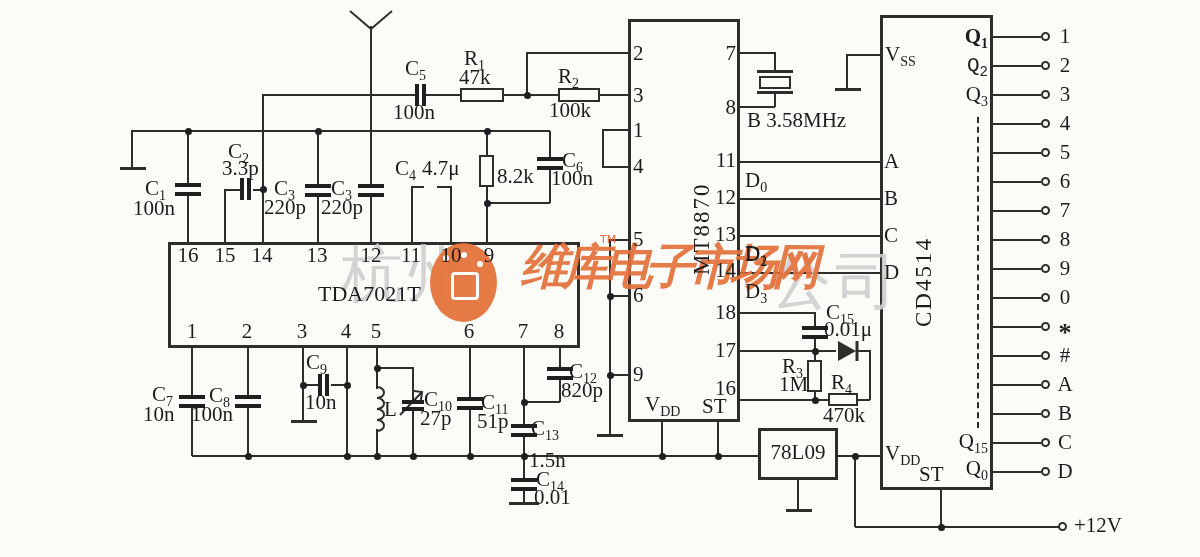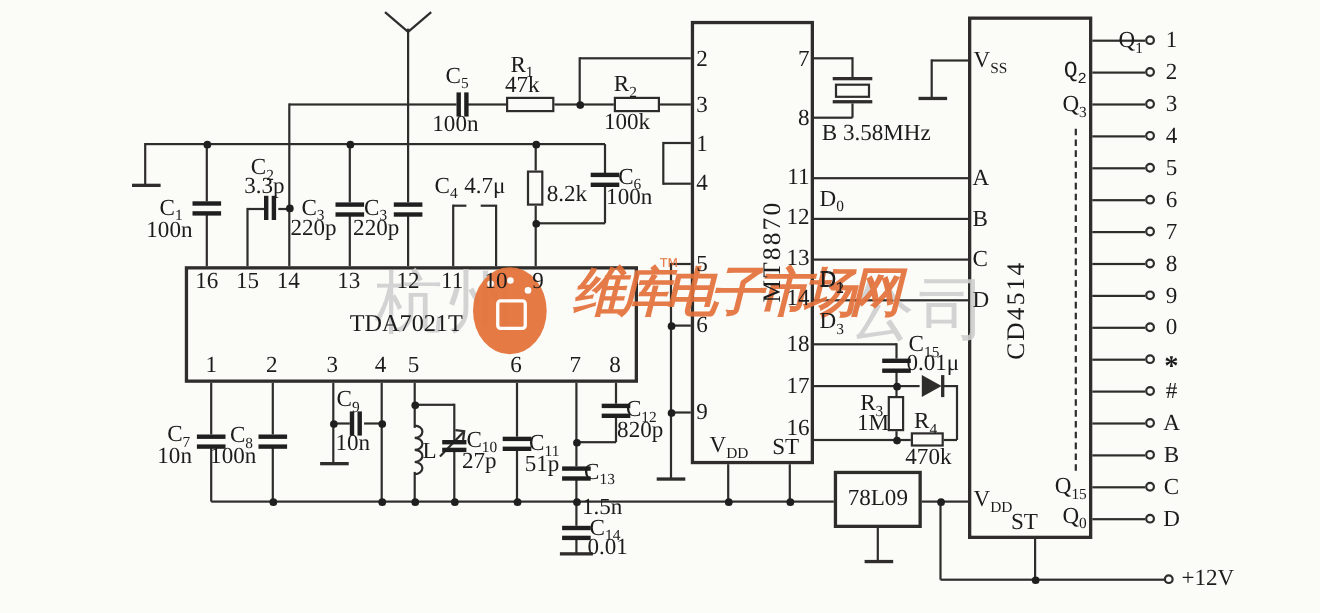--- a/index.html
+++ b/index.html
@@ -326,21 +326,21 @@
     <span class="lbl vert" style="left:912px;top:242px;height:85px;">CD4514</span>
     <span class="lbl" style="left:885px;top:44px;">
       <i>V</i><sub>SS</sub></span>
     <span class="lbl" style="left:884px;top:151px;">A</span>
     <span class="lbl" style="left:884px;top:188px;">B</span>
     <span class="lbl" style="left:884px;top:225px;">C</span>
     <span class="lbl" style="left:884px;top:262px;">D</span>
     <span class="lbl" style="left:885px;top:443px;">
       <i>V</i><sub>DD</sub></span>
     <span class="lbl" style="left:919px;top:464px;">ST</span>
-    <span class="lbl pl-right" style="left:1007px;top:26px;width:32px;">
+    <span class="lbl pl-right" style="left:956px;top:26px;width:32px;font-weight:bold;">
       <i>Q</i><sub>1</sub></span>
     <span class="lbl pl-right" style="left:956px;top:55px;width:32px;font-family:Liberation Mono, monospace;">
       <i>Q</i><sub>2</sub></span>
     <span class="lbl pl-right" style="left:956px;top:84px;width:32px;">
       <i>Q</i><sub>3</sub></span>
     <span class="lbl pl-right" style="left:950px;top:431px;width:38px;">
       <i>Q</i><sub>15</sub></span>
     <span class="lbl pl-right" style="left:956px;top:458px;width:32px;">
       <i>Q</i><sub>0</sub></span>
 

